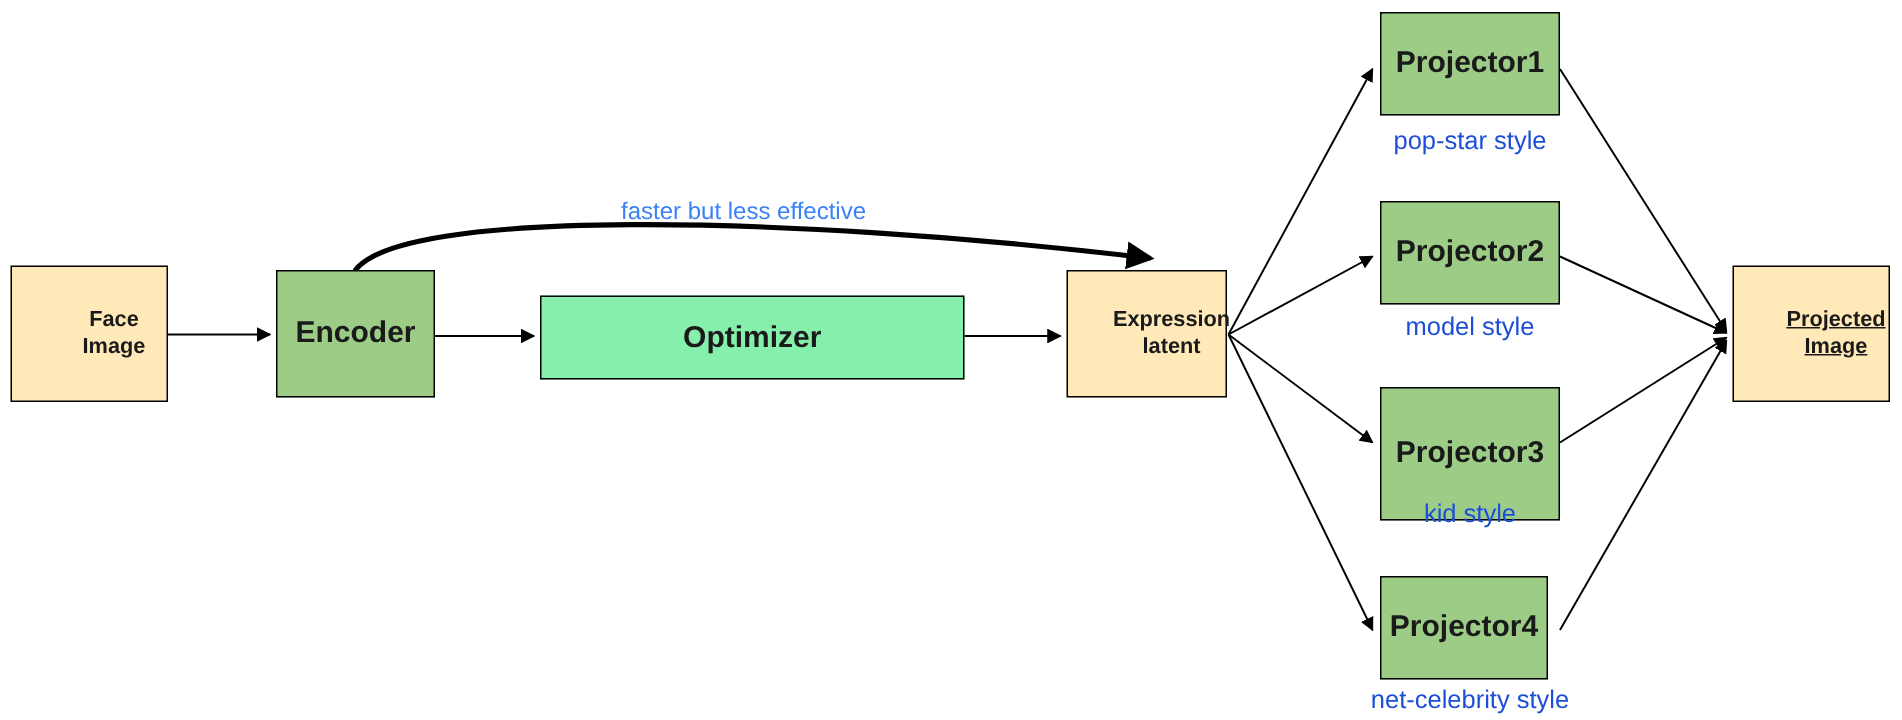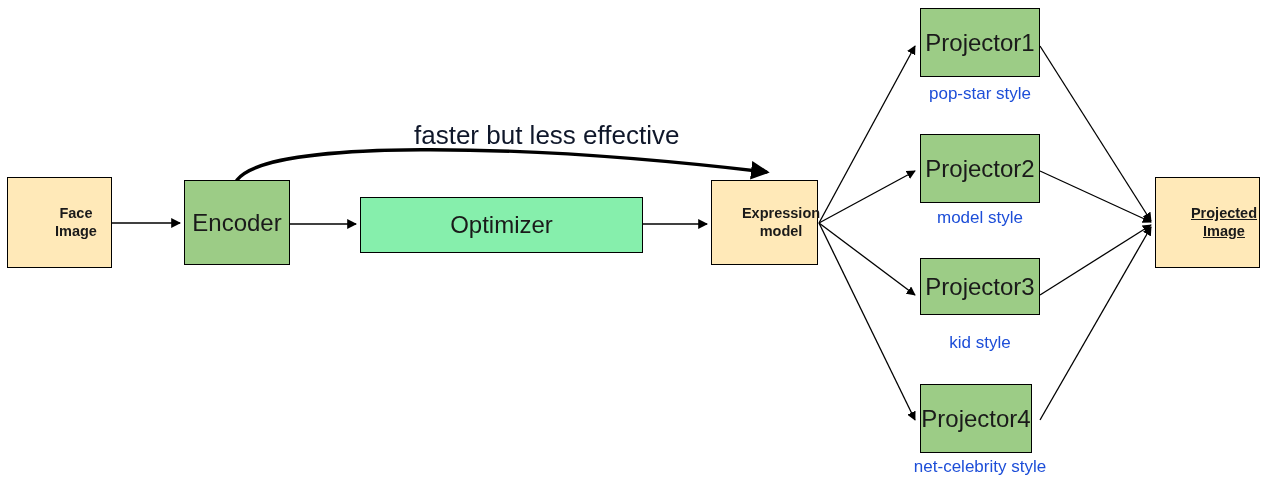--- a/index.html
+++ b/index.html
@@ -44,35 +44,36 @@
     background: #9ccc86;
   }
   .node-blue {
     background: #86efac;
   }
   .node-bold {
     font-weight: bold;
     font-size: 14.5px;
   }
   .node-plain {
-    font-weight: normal;
-    font-size: 24px;
+    font-weight: bold;
+    font-size: 20px;
   }
   .caption {
     position: absolute;
     text-align: center;
     font-size: 17px;
     color: #1d4ed8;
     white-space: nowrap;
   }
   .edge-label {
     position: absolute;
-    font-size: 26px;
-    color: #0f172a;
+    font-size: 16px;
+    color: #3b82f6;
     white-space: nowrap;
+    margin-top: 13px;
   }
 </style>
 </head>
 <body>
 
 <div id="canvas">
 
   <svg class="edges" viewBox="0 0 1268 480">
     <defs>
       <marker id="arrow" viewBox="0 0 10 10" refX="9" refY="5" markerWidth="7" markerHeight="7" orient="auto-start-reverse">
@@ -115,35 +116,35 @@
     <span>Encoder</span>
   </div>
 
   <div class="node node-blue node-plain" style="left:360px; top:197px; width:283px; height:56px;">
     <span>Optimizer</span>
   </div>
 
   <div class="node node-cream node-bold" style="left:711px; top:180px; width:107px; height:85px;">
     <div>
       <span>Expression</span><br>
-      <span>model</span>
+      <span>latent</span>
     </div>
   </div>
 
   <div class="node node-green node-plain" style="left:920px; top:8px; width:120px; height:69px;">
     <span>Projector1</span>
   </div>
   <div class="caption" style="left:920px; top:84px; width:120px;">pop-star style</div>
 
   <div class="node node-green node-plain" style="left:920px; top:134px; width:120px; height:69px;">
     <span>Projector2</span>
   </div>
   <div class="caption" style="left:920px; top:208px; width:120px;">model style</div>
 
-  <div class="node node-green node-plain" style="left:920px; top:258px; width:120px; height:57px;">
+  <div class="node node-green node-plain" style="left:920px; top:258px; width:120px; height:89px;">
     <span>Projector3</span>
   </div>
   <div class="caption" style="left:920px; top:333px; width:120px;">kid style</div>
 
   <div class="node node-green node-plain" style="left:920px; top:384px; width:112px; height:69px;">
     <span>Projector4</span>
   </div>
   <div class="caption" style="left:900px; top:457px; width:160px;">net-celebrity style</div>
 
   <div class="node node-cream node-bold" style="left:1155px; top:177px; width:105px; height:91px;text-decoration:underline;">

